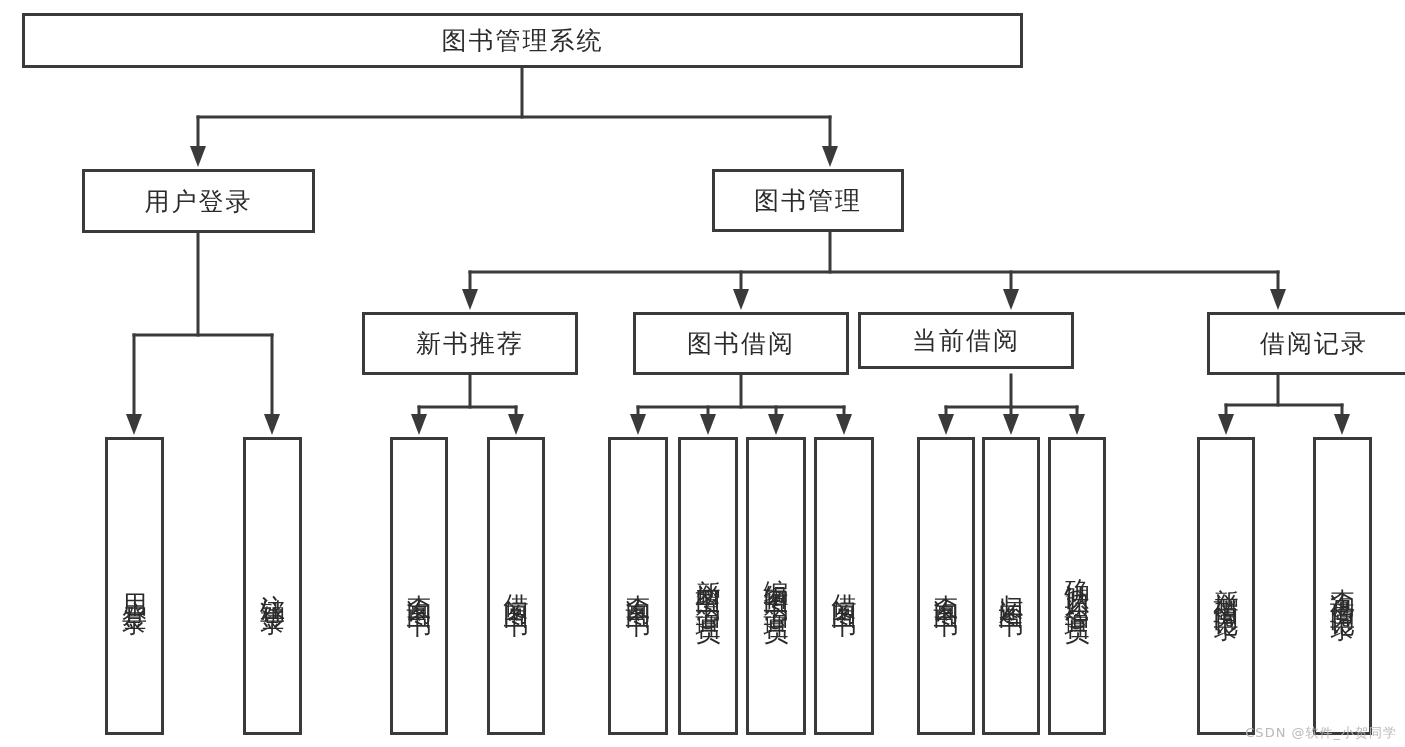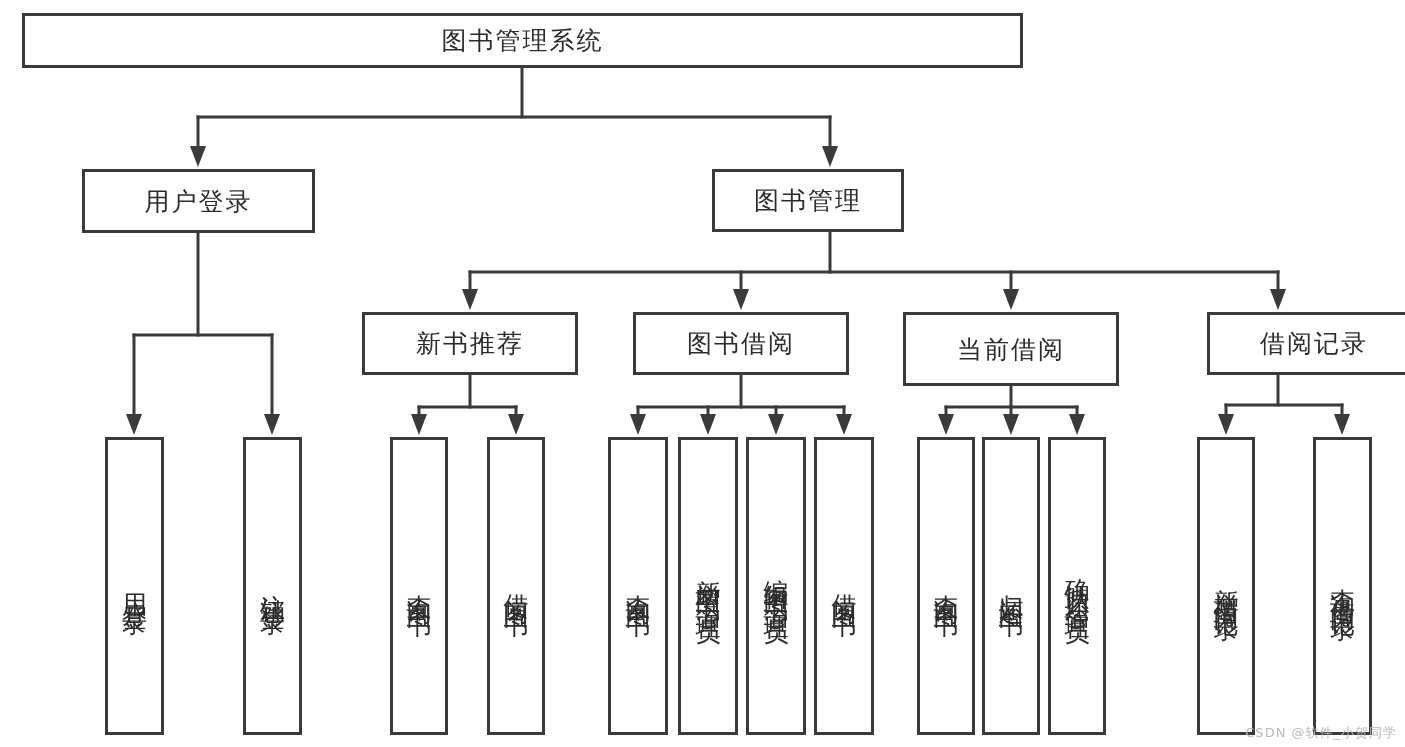--- a/index.html
+++ b/index.html
@@ -115,21 +115,21 @@
     </g>
   </svg>
 
   <div class="node" style="left:22px;top:13px;width:1001px;height:55px">图书管理系统</div>
 
   <div class="node" style="left:82px;top:169px;width:233px;height:64px">用户登录</div>
   <div class="node" style="left:712px;top:169px;width:192px;height:63px">图书管理</div>
 
   <div class="node" style="left:362px;top:312px;width:216px;height:63px">新书推荐</div>
   <div class="node" style="left:633px;top:312px;width:216px;height:63px">图书借阅</div>
-  <div class="node" style="left:903px;top:312px;width:216px;height:74px">当前借阅</div>
+  <div class="node" style="left:858px;top:312px;width:216px;height:57px">当前借阅</div>
   <div class="node" style="left:1207px;top:312px;width:214px;height:63px">借阅记录</div>
 
   <div class="node leaf" style="left:105px;top:437px;width:59px;height:298px">
     <span class="vtext">用户登录</span>
   </div>
   <div class="node leaf" style="left:243px;top:437px;width:59px;height:298px">
     <span class="vtext">注销登录</span>
   </div>
 
   <div class="node leaf" style="left:390px;top:437px;width:58px;height:298px">

